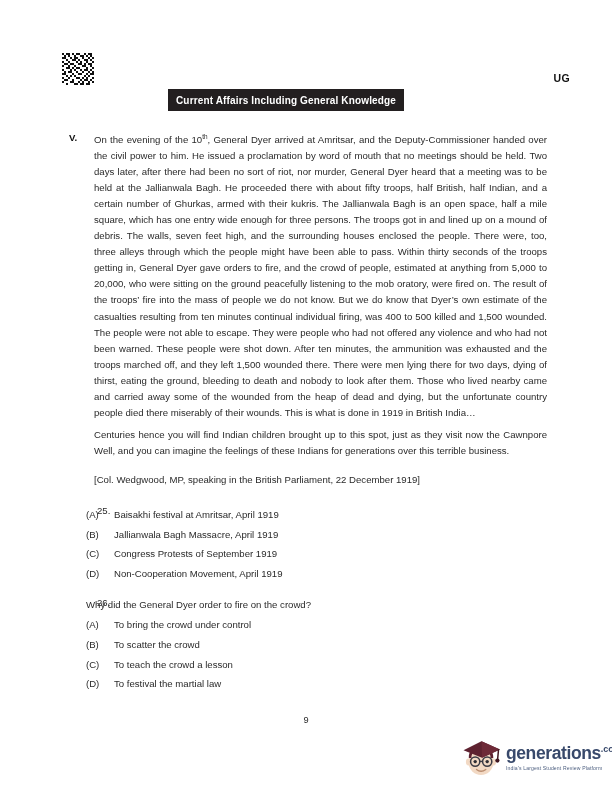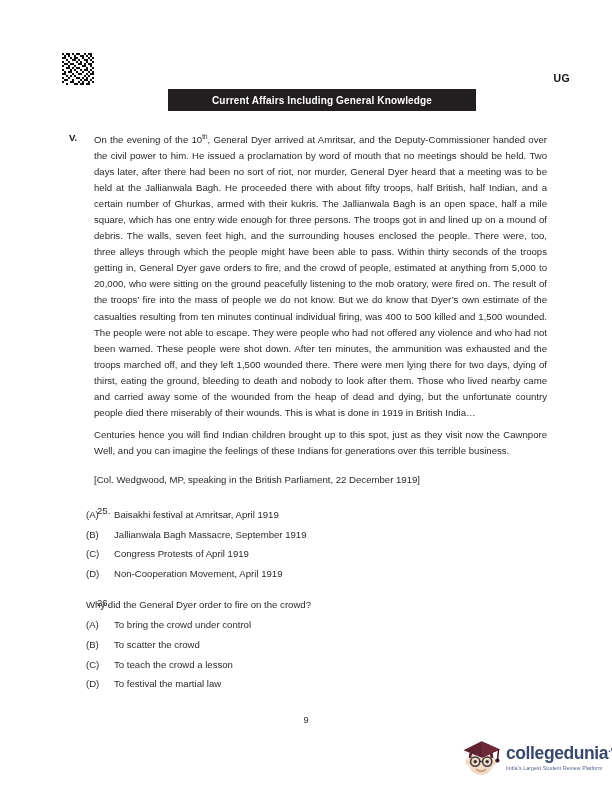--- a/index.html
+++ b/index.html
@@ -36,21 +36,21 @@
     font-size: 10.5px;
     font-weight: bold;
     letter-spacing: 0.4px;
     color: #111111;
   }
 
   .section-banner {
     position: absolute;
     left: 168px;
     top: 89px;
-    width: 308px;
+    width: 236px;
     height: 22px;
     background: #231f20;
     display: flex;
     align-items: center;
     justify-content: center;
   }
   .section-banner-text {
     color: #ffffff;
     font-size: 10px;
     font-weight: bold;
@@ -319,25 +319,25 @@
 
     <div class="question">
       <span class="question-number">25.</span>
       <ul class="options">
         <li class="option">
           <span class="option-letter">(A)</span>
           <span>Baisakhi festival at Amritsar, April 1919</span>
         </li>
         <li class="option">
           <span class="option-letter">(B)</span>
-          <span>Jallianwala Bagh Massacre, September 1919</span>
+          <span>Jallianwala Bagh Massacre, April 1919</span>
         </li>
         <li class="option">
           <span class="option-letter">(C)</span>
-          <span>Congress Protests of April 1919</span>
+          <span>Congress Protests of September 1919</span>
         </li>
         <li class="option">
           <span class="option-letter">(D)</span>
           <span>Non-Cooperation Movement, April 1919</span>
         </li>
       </ul>
     </div>
 
     <div class="question">
       <span class="question-number">26.</span>
@@ -388,16 +388,16 @@
       <path d="M16.5 33.5 Q21 37 25.8 33.5" fill="none" stroke="#b98c6e" stroke-width="1.3" stroke-linecap="round"></path>
 
       <path d="M3.5 14.2 L21.5 5.2 L40 13.4 L22 21.8 Z" fill="#5e2230"></path>
       <path d="M21.5 5.2 L40 13.4 L22 21.8 Z" fill="#6e2a38"></path>
 
       <path d="M38.5 13.8 L37.6 23.5" stroke="#3f1620" stroke-width="1.5" fill="none" stroke-linecap="round"></path>
       <circle cx="37.4" cy="24.6" r="2.1" fill="#3f1620"></circle>
     </svg>
   </div>
   <div class="brand-textblock">
-    <div class="brand-name"><span>collegedunia</span><span class="tld">.com</span></div>
+    <div class="brand-name"><span>generations</span><span class="tld">.com</span></div>
     <div class="brand-tagline">India's Largest Student Review Platform</div>
   </div>
 </div>
 
 </body></html>

